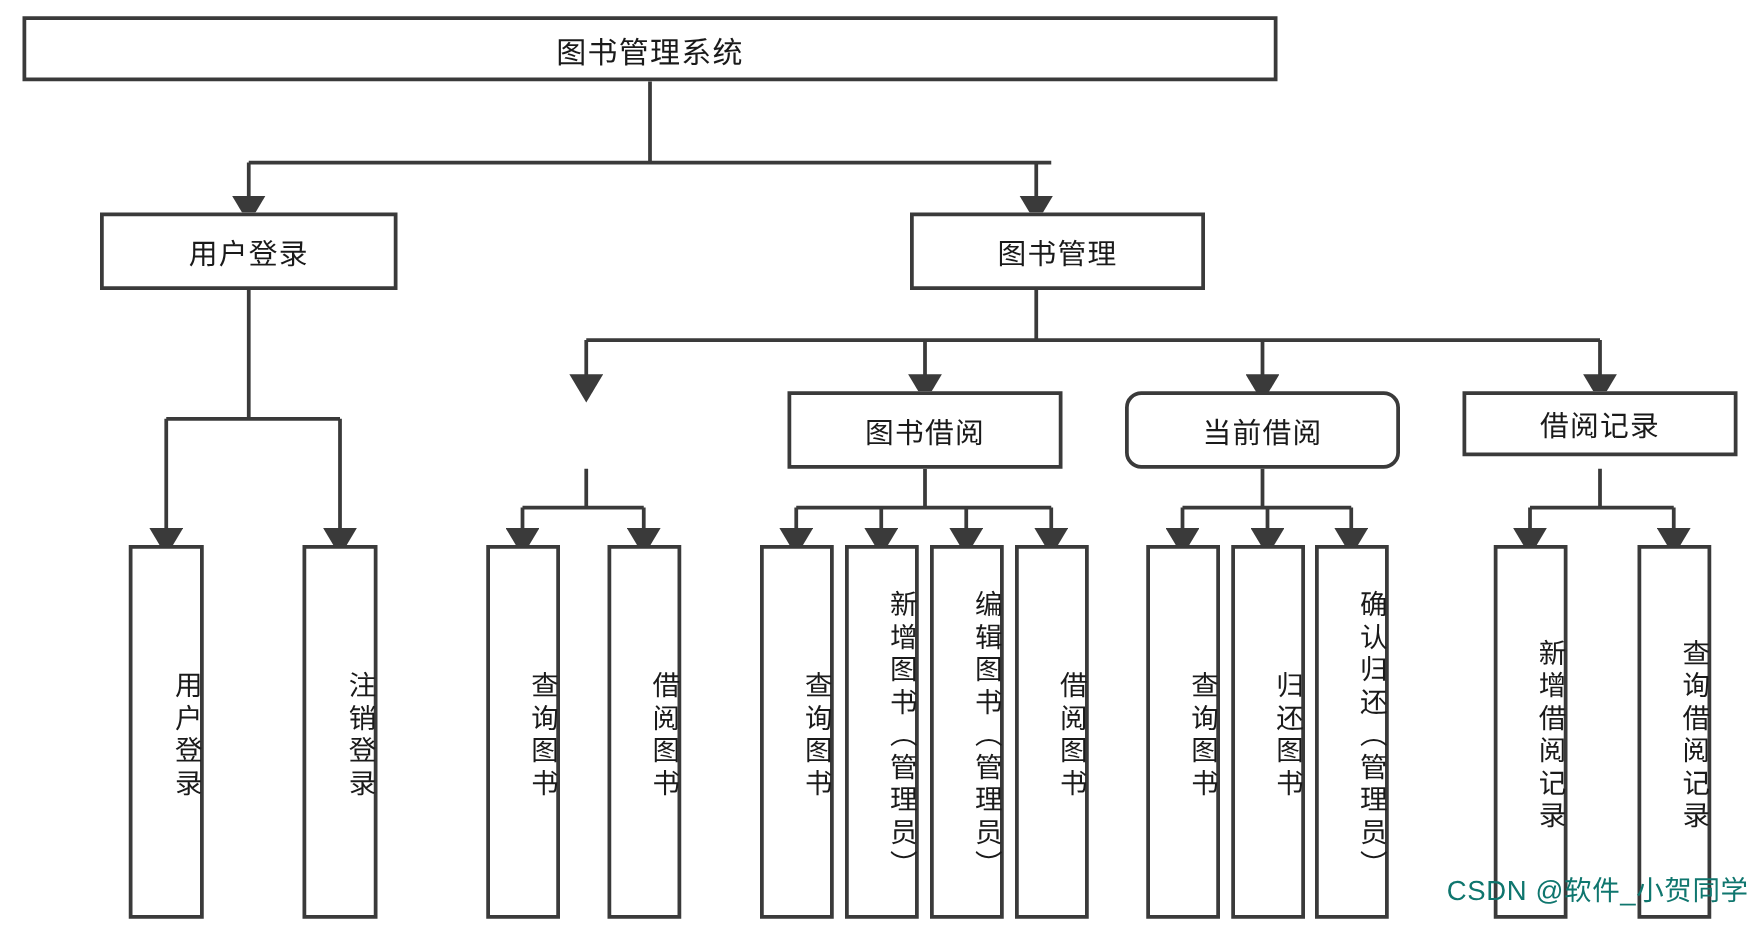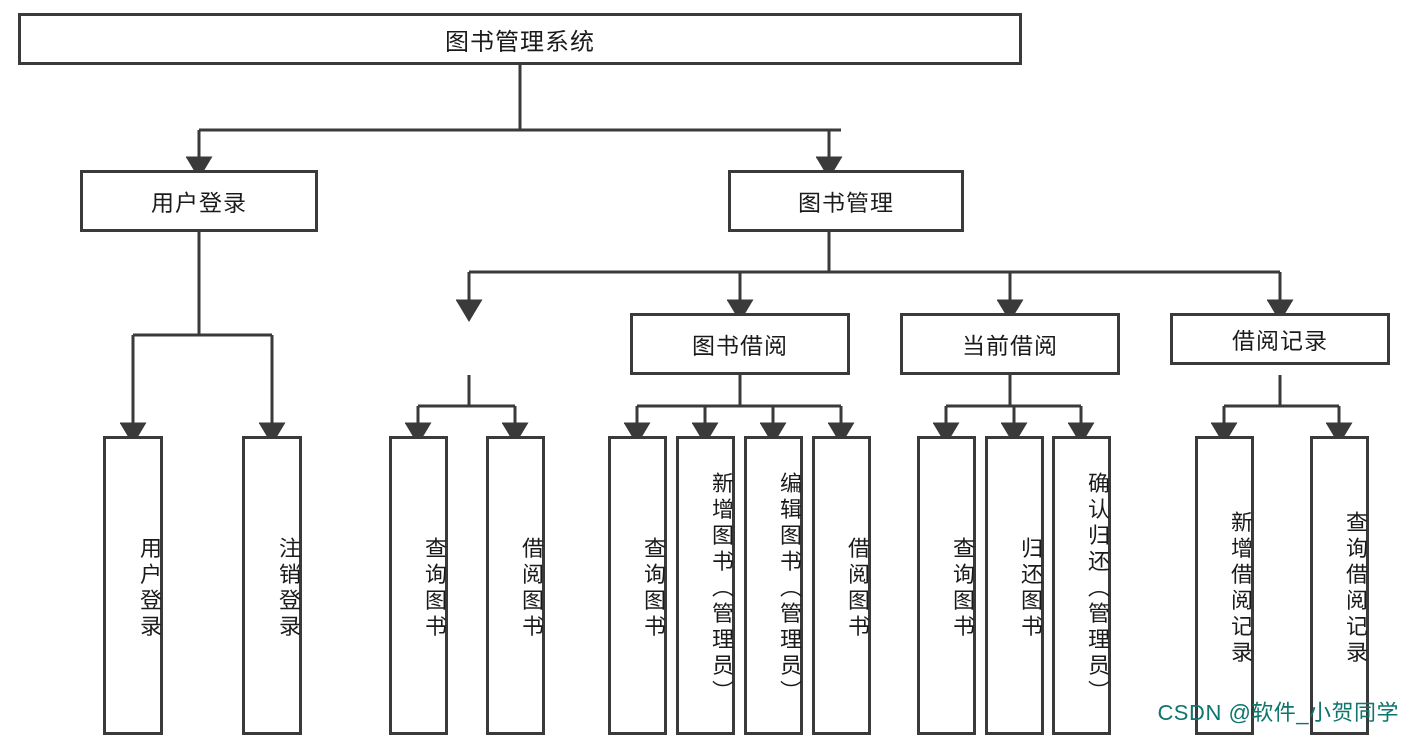--- a/index.html
+++ b/index.html
@@ -128,21 +128,21 @@
   <div class="node node-h" style="left:80px; top:170px; width:238px; height:62px;">
     <span>用户登录</span>
   </div>
   <div class="node node-h" style="left:711px; top:170px; width:236px; height:62px;margin-left:17px;">
     <span>图书管理</span>
   </div>
 
   <div class="node node-h" style="left:630px; top:313px; width:220px; height:62px;">
     <span>图书借阅</span>
   </div>
-  <div class="node node-h" style="left:900px; top:313px; width:220px; height:62px;">
+  <div class="node node-h" style="left:900px; top:313px; width:220px; height:62px;border-radius:13px;">
     <span>当前借阅</span>
   </div>
   <div class="node node-h" style="left:1170px; top:313px; width:220px; height:52px;">
     <span>借阅记录</span>
   </div>
 
   <div class="node node-v" style="left:103px; top:436px; width:60px; height:299px;">
     <span>用户登录</span>
   </div>
   <div class="node node-v" style="left:242px; top:436px; width:60px; height:299px;">

